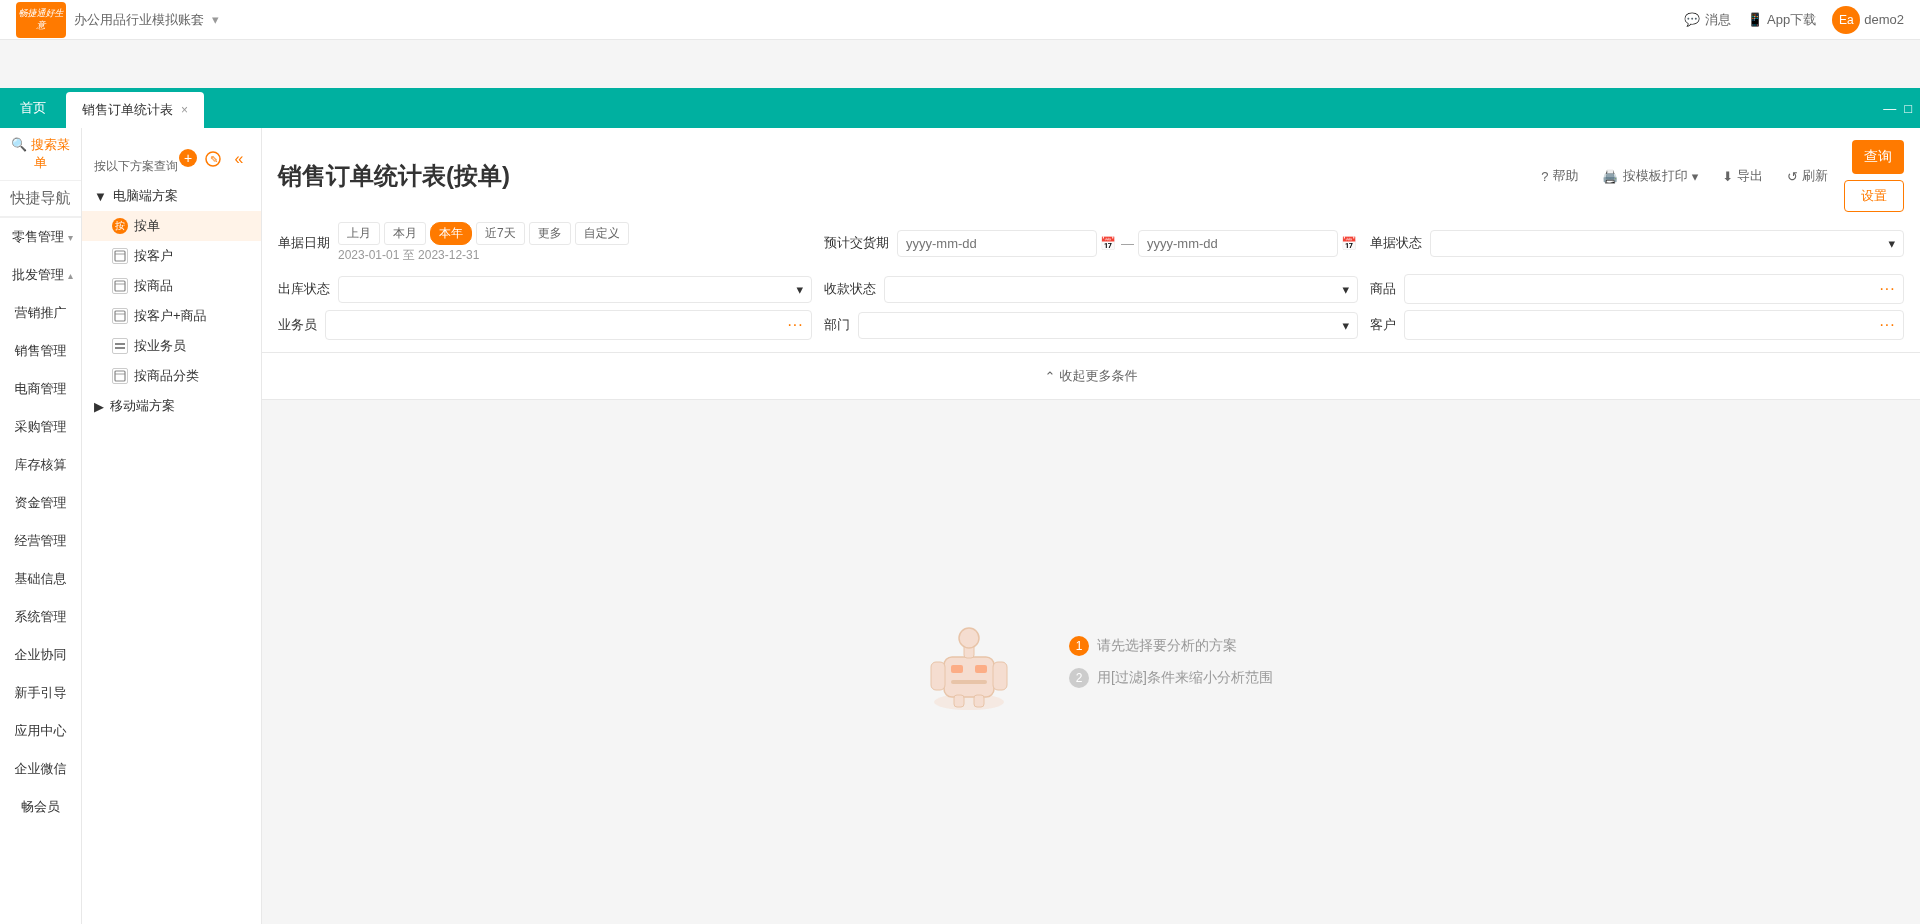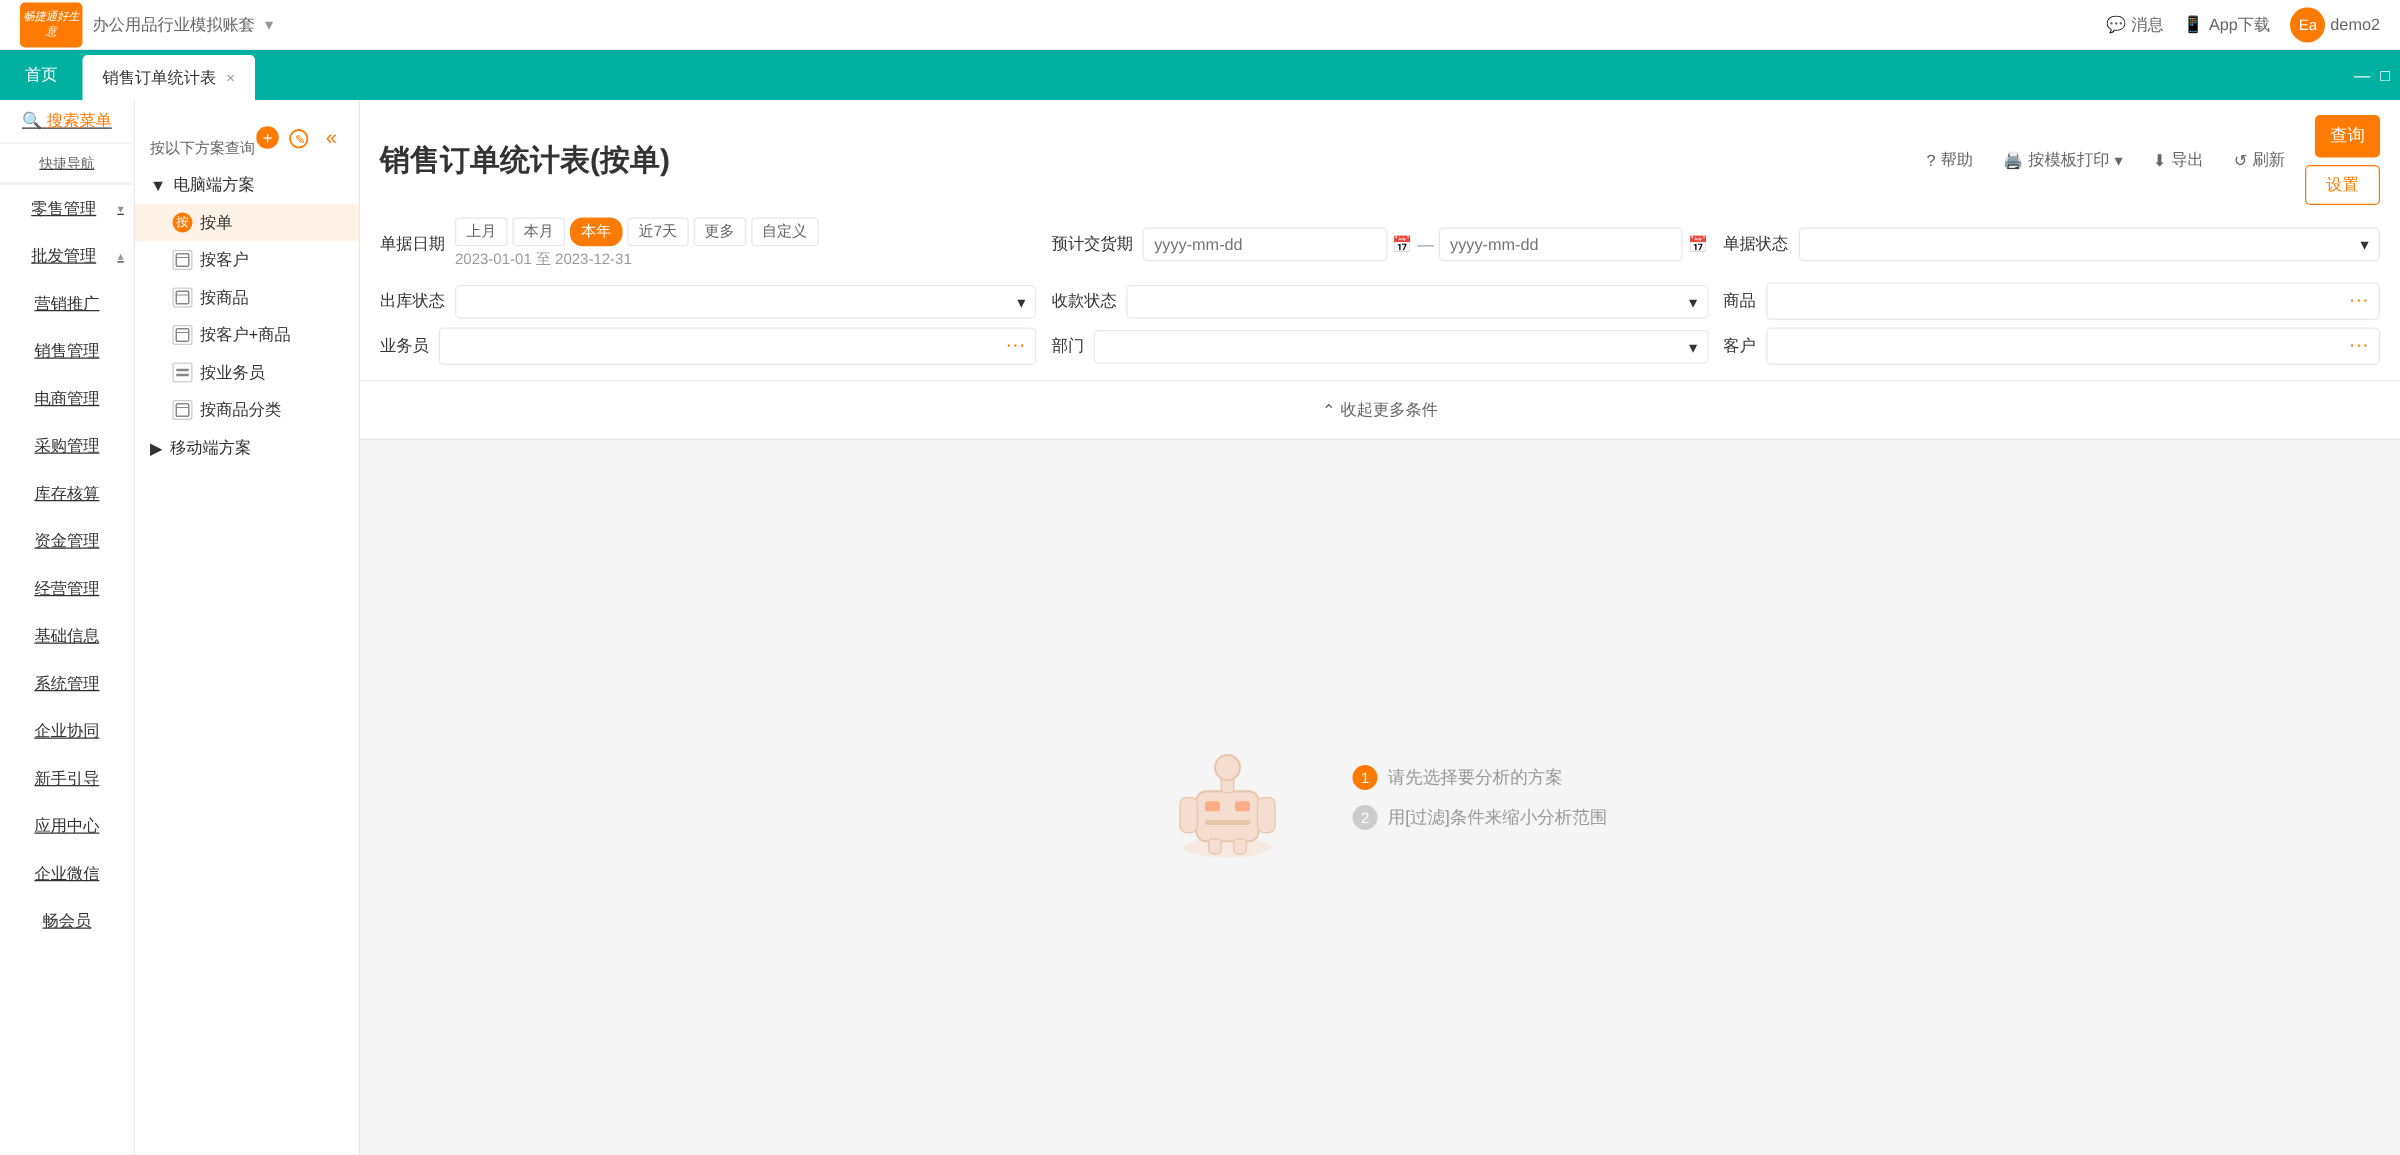--- a/index.html
+++ b/index.html
@@ -7,33 +7,33 @@
 
     
     .topbar { height: 40px; background: #fff; display: flex; align-items: center; padding: 0 16px; border-bottom: 1px solid #e8e8e8; justify-content: space-between; flex-shrink: 0; }
     .topbar-left { display: flex; align-items: center; gap: 8px; }
     .logo-box { width: 50px; height: 36px; background: #ff7a00; border-radius: 4px; display: flex; align-items: center; justify-content: center; color: #fff; font-size: 10px; text-align: center; line-height: 1.2; font-style: italic; }
     .topbar-title { color: #666; font-size: 13px; }
     .topbar-right { display: flex; align-items: center; gap: 16px; color: #666; font-size: 13px; }
     .topbar-right-item { display: flex; align-items: center; gap: 4px; cursor: pointer; }
 
     
-    .tabbar { height: 40px; background: #00b0a0; display: flex; align-items: center; padding: 0 0; flex-shrink: 0; }
+    .tabbar { height: 40px; background: #00b0a0; display: flex; align-items: center; padding: 0 0; flex-shrink: 0; margin-top: 48px; }
     .tab-home { height: 40px; padding: 0 20px; display: flex; align-items: center; color: #fff; font-size: 13px; cursor: pointer; }
     .tab-active { background: #fff; color: #333; border-radius: 4px 4px 0 0; height: 36px; margin-top: 4px; padding: 0 16px; display: flex; align-items: center; gap: 8px; font-size: 13px; cursor: pointer; }
     .tab-close { color: #999; font-size: 12px; cursor: pointer; }
     .tabbar-right { margin-left: auto; display: flex; align-items: center; gap: 8px; padding-right: 8px; color: #fff; }
 
     
     .main-layout { display: flex; flex: 1; overflow: hidden; }
 
     
-    .sidebar { width: 108px; background: #fff; border-right: 1px solid #e8e8e8; display: flex; flex-direction: column; overflow-y: auto; flex-shrink: 0; text-decoration: underline; }
+    .sidebar { width: 82px; background: #fff; border-right: 1px solid #e8e8e8; display: flex; flex-direction: column; overflow-y: auto; flex-shrink: 0; }
     .sidebar-search { padding: 8px; border-bottom: 1px solid #f0f0f0; color: #ff7a00; font-size: 13px; text-align: center; cursor: pointer; }
-    .sidebar-shortcut { padding: 8px; border-bottom: 1px solid #f0f0f0; color: #666; font-size: 11px; text-align: center; cursor: pointer; }
+    .sidebar-shortcut { padding: 8px; border-bottom: 1px solid #f0f0f0; color: #666; font-size: 15px; text-align: center; cursor: pointer; }
     .sidebar-item { padding: 10px 8px; text-align: center; cursor: pointer; font-size: 13px; color: #333; display: flex; align-items: center; justify-content: space-between; }
     .sidebar-item-label { flex: 1; text-align: center; }
     .sidebar-arrow { font-size: 10px; color: #999; }
     .sidebar-divider { height: 1px; background: #f0f0f0; }
 
     
     .content { flex: 1; display: flex; overflow: hidden; }
 
     
     .scheme-panel { width: 180px; background: #fff; border-right: 1px solid #e8e8e8; padding: 8px 0; flex-shrink: 0; overflow-y: auto; }

